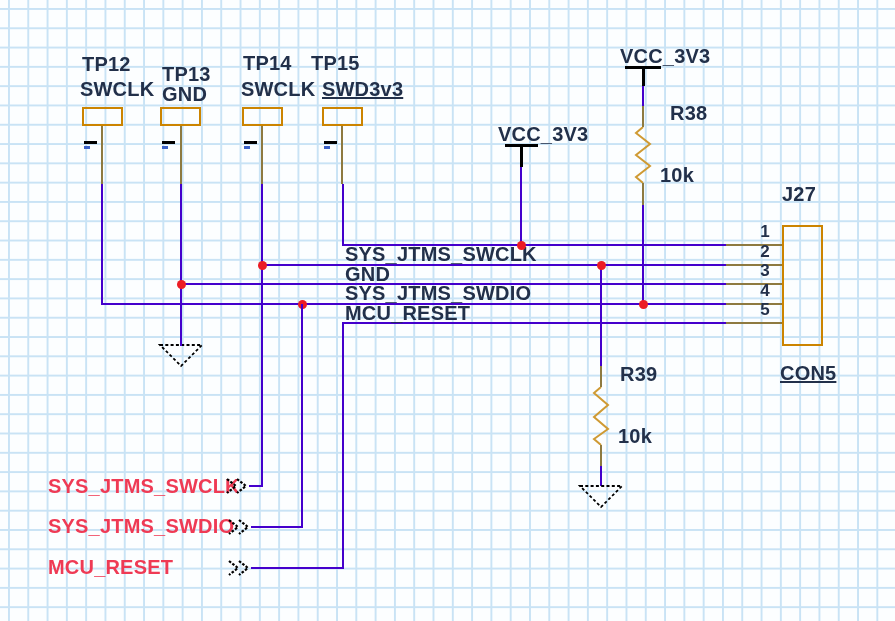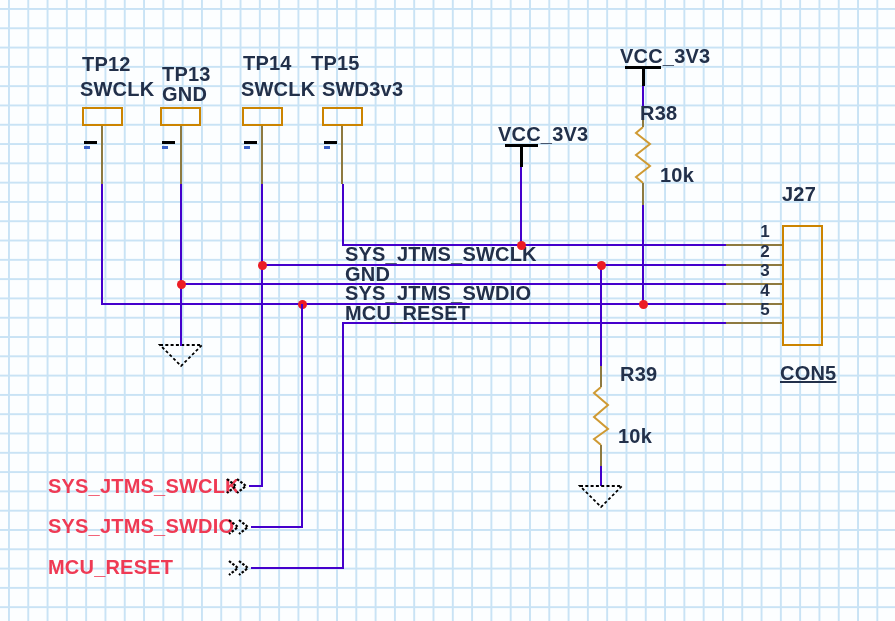--- a/index.html
+++ b/index.html
@@ -63,21 +63,21 @@
   <div class="pinline" style="left:180px;top:126px;width:2px;height:58px;"></div>
 
   <div class="t" style="left:243px;top:53px;">TP14</div>
   <div class="t" style="left:234px;top:79px;margin-left:7px;">SWCLK</div>
   <div class="pad" style="left:242px;top:107px;width:41px;height:19px;"></div>
   <div class="blk" style="left:244px;top:141px;width:13px;height:3px;"></div>
   <div class="blu" style="left:244px;top:146px;width:6px;height:3px;"></div>
   <div class="pinline" style="left:261px;top:126px;width:2px;height:58px;"></div>
 
   <div class="t" style="left:311px;top:53px;">TP15</div>
-  <div class="t" style="left:322px;top:79px;">SWD3v3</div>
+  <div class="t" style="left:322px;top:79px;text-decoration:underline;">SWD3v3</div>
   <div class="pad" style="left:322px;top:107px;width:41px;height:19px;"></div>
   <div class="blk" style="left:324px;top:141px;width:13px;height:3px;"></div>
   <div class="blu" style="left:324px;top:146px;width:6px;height:3px;"></div>
   <div class="pinline" style="left:341px;top:126px;width:2px;height:58px;"></div>
 
   <div class="t" style="left:498px;top:124px;">VCC_3V3</div>
   <div class="blk" style="left:505px;top:144px;width:33px;height:3px;"></div>
   <div class="blk" style="left:519.5px;top:147px;width:3px;height:20px;"></div>
   <div class="wire" style="left:519.8px;top:167px;width:2.5px;height:79px;"></div>
 
@@ -85,21 +85,21 @@
   <div class="blk" style="left:625px;top:66px;width:36px;height:3px;"></div>
   <div class="blk" style="left:641.5px;top:69px;width:3px;height:17px;"></div>
 
   <div class="wire" style="left:641.8px;top:86px;width:2.5px;height:20px;"></div>
   <div class="pinline" style="left:642px;top:106px;width:2px;height:21px;"></div>
   <svg style="left:634px;top:127px;" width="18" height="56">
     <polyline points="9,0 2,6 16,17 2,28 16,39 2,50 9,56" fill="none" stroke="#cf9a33" stroke-width="2"></polyline>
   </svg>
   <div class="pinline" style="left:642px;top:183px;width:2px;height:22px;"></div>
   <div class="wire" style="left:641.8px;top:205px;width:2.5px;height:100px;"></div>
-  <div class="t" style="left:640px;top:103px;">R38</div>
+  <div class="t" style="left:670px;top:103px;">R38</div>
   <div class="t" style="left:660px;top:165px;">10k</div>
 
   <div class="wire" style="left:599.8px;top:266px;width:2.5px;height:100px;"></div>
   <div class="pinline" style="left:600px;top:366px;width:2px;height:21px;"></div>
   <svg style="left:592px;top:387px;" width="18" height="58">
     <polyline points="9,0 2,6 16,18 2,30 16,42 2,52 9,58" fill="none" stroke="#cf9a33" stroke-width="2"></polyline>
   </svg>
   <div class="pinline" style="left:600px;top:445px;width:2px;height:21px;"></div>
   <div class="wire" style="left:599.8px;top:466px;width:2.5px;height:20px;"></div>
   <div class="t" style="left:620px;top:364px;">R39</div>

